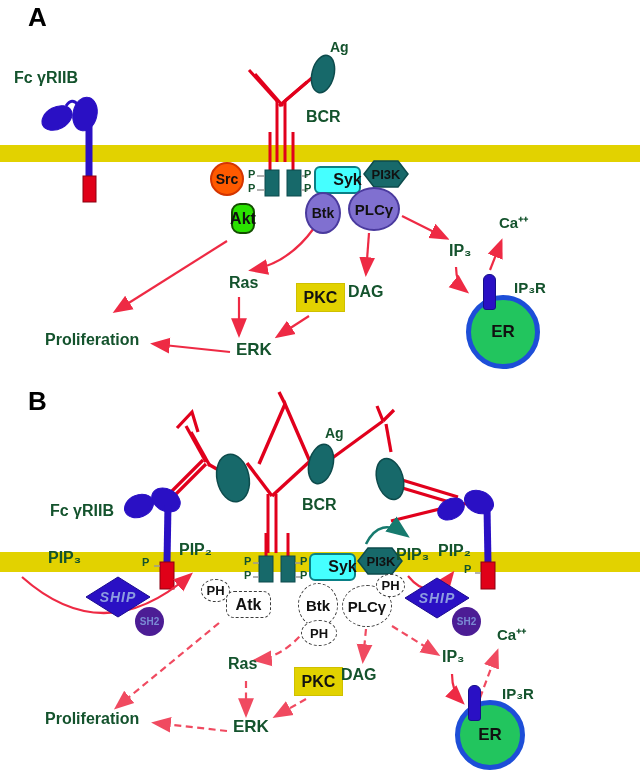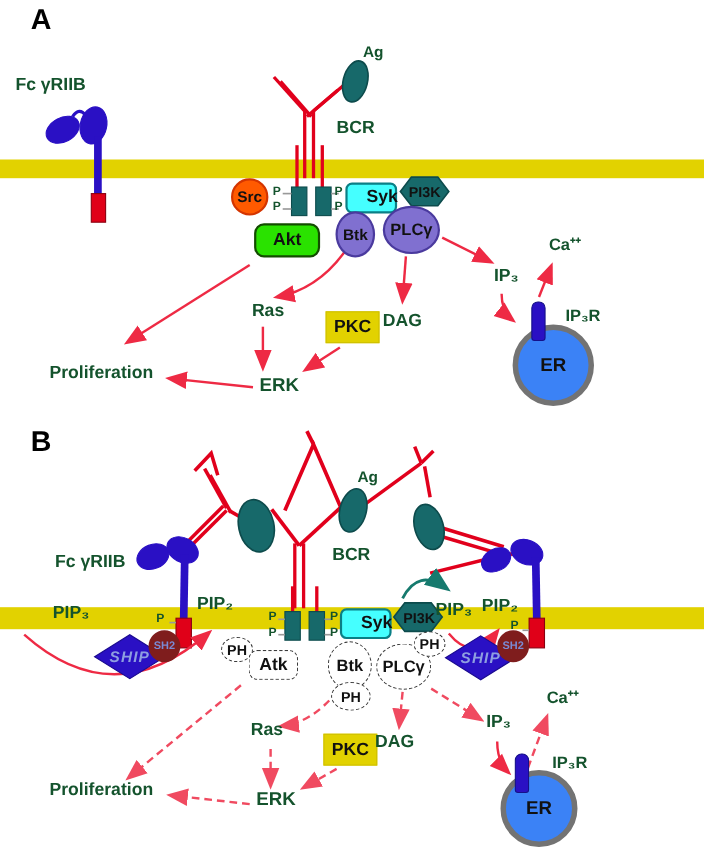--- a/index.html
+++ b/index.html
@@ -14,22 +14,22 @@
         font-weight:bold;color:#111;box-sizing:border-box;white-space:nowrap;}
   .syk{background:#45ffff;border:2px solid #0a7f86;border-radius:6px;font-size:16px;padding-left:20px;}
   .akt{background:#2ae200;border:2px solid #134d00;border-radius:9px;font-size:16px;}
   .pkc{background:#e2d200;border:1px solid #cfc000;font-size:16px;}
   .src{background:#ff5a00;border:2px solid #d43500;border-radius:50%;font-size:14px;}
   .purple-ell{background:#8070d0;border:2px solid #4a3a9e;border-radius:50%;font-size:14px;}
   .dashed-ell{background:#ffffff;border:1.6px dashed #3c3c3c;border-radius:50%;font-size:13px;}
   .dashed-box{background:#ffffff;border:1.6px dashed #3c3c3c;border-radius:8px;font-size:16px;}
   .hex-txt{background:transparent;font-size:13px;}
   .ship-txt{background:transparent;color:#8e9ee0;font-size:14px;letter-spacing:1px;font-style:italic;}
-  .sh2{background:#7f1d1d;border-radius:50%;color:#7a8ad4;font-size:10px;}
-  .er-circle{background:#3b82f6;border:5px solid #737373;border-radius:50%;font-size:17px;}
+  .sh2{background:#4c1d95;border-radius:50%;color:#7a8ad4;font-size:10px;margin-top:34px;}
+  .er-circle{background:#22c55e;border:5px solid #1d4ed8;border-radius:50%;font-size:17px;}
   .channel{position:absolute;z-index:4;background:#2a10c4;border:1px solid #151089;
            border-radius:6px 6px 3px 3px;box-sizing:border-box;}
 </style>
 </head>
 <body>
 
 <div class="stage">
 
   <svg class="layer" width="640" height="777" viewBox="0 0 640 777">
     <defs>
@@ -183,21 +183,21 @@
   <div class="lbl" style="left:330px;top:40px;font-size:14px;">Ag</div>
   <div class="lbl" style="left:306px;top:109px;font-size:16px;">BCR</div>
 
   <div class="node src" style="left:210px;top:162px;width:34px;height:34px;">Src</div>
   <div class="lbl small" style="left:248px;top:169px;">P</div>
   <div class="lbl small" style="left:248px;top:183px;">P</div>
   <div class="lbl small" style="left:304px;top:169px;">P</div>
   <div class="lbl small" style="left:304px;top:183px;">P</div>
   <div class="node syk" style="left:314px;top:166px;width:47px;height:28px;">Syk</div>
   <div class="node hex-txt" style="left:364px;top:165px;width:44px;height:18px;">PI3K</div>
-  <div class="node akt" style="left:231px;top:203px;width:60px;height:31px;">Akt</div>
+  <div class="node akt" style="left:231px;top:203px;width:24px;height:31px;">Akt</div>
   <div class="node purple-ell" style="left:305px;top:192px;width:36px;height:42px;">Btk</div>
   <div class="node purple-ell" style="left:348px;top:187px;width:52px;height:44px;font-size:15px;">PLCγ</div>
 
   <div class="lbl" style="left:229px;top:275px;font-size:16px;">Ras</div>
   <div class="node pkc" style="left:296px;top:283px;width:49px;height:29px;">PKC</div>
   <div class="lbl" style="left:348px;top:284px;font-size:16px;">DAG</div>
   <div class="lbl" style="left:449px;top:243px;font-size:16px;">IP₃</div>
   <div class="lbl" style="left:499px;top:215px;font-size:15px;">Ca⁺⁺</div>
   <div class="lbl" style="left:514px;top:280px;font-size:15px;">IP₃R</div>
   <div class="lbl" style="left:45px;top:332px;font-size:16px;">Proliferation</div>

